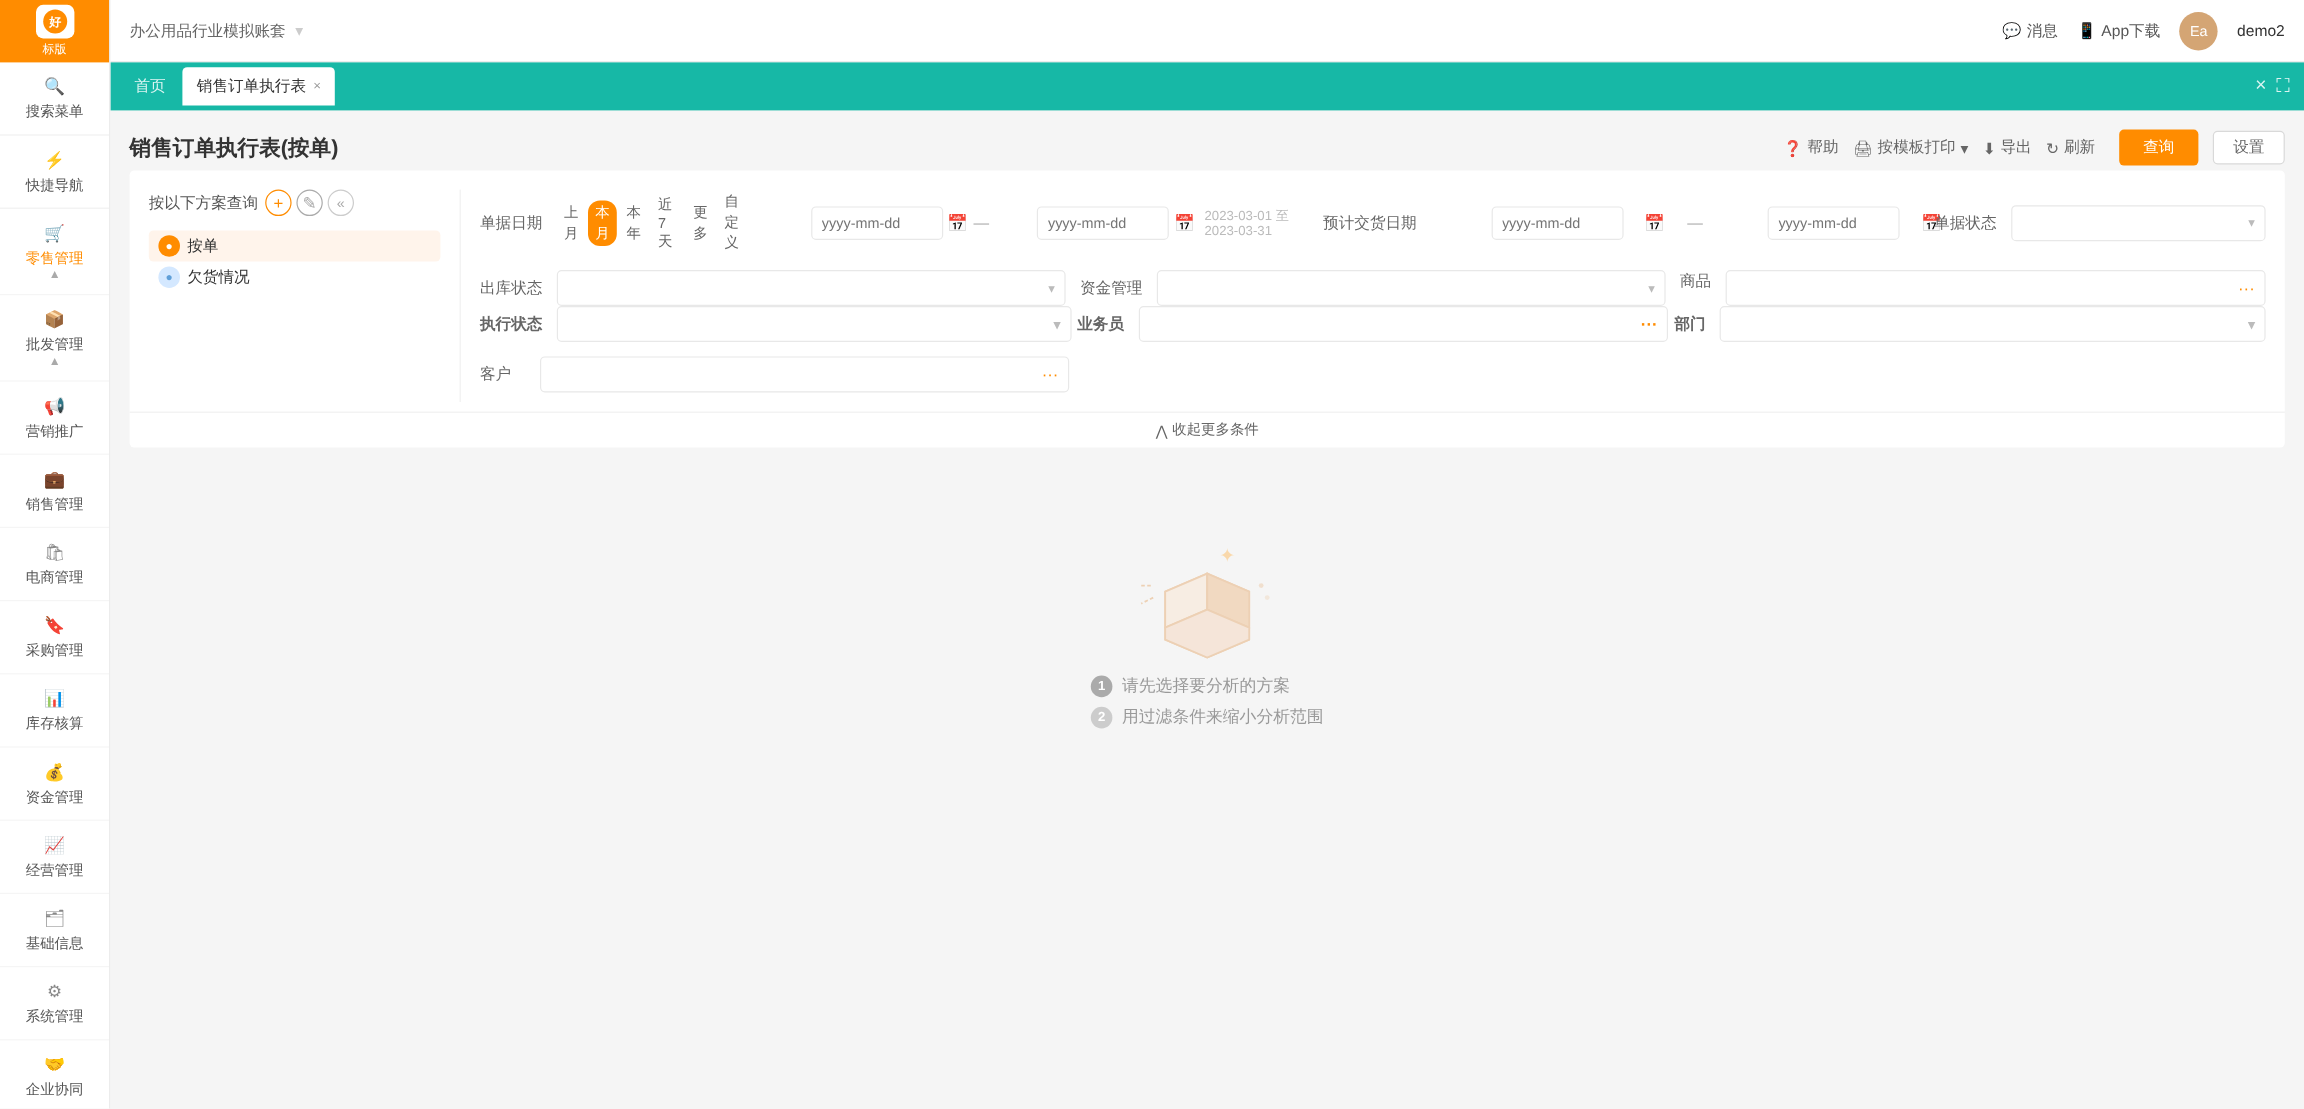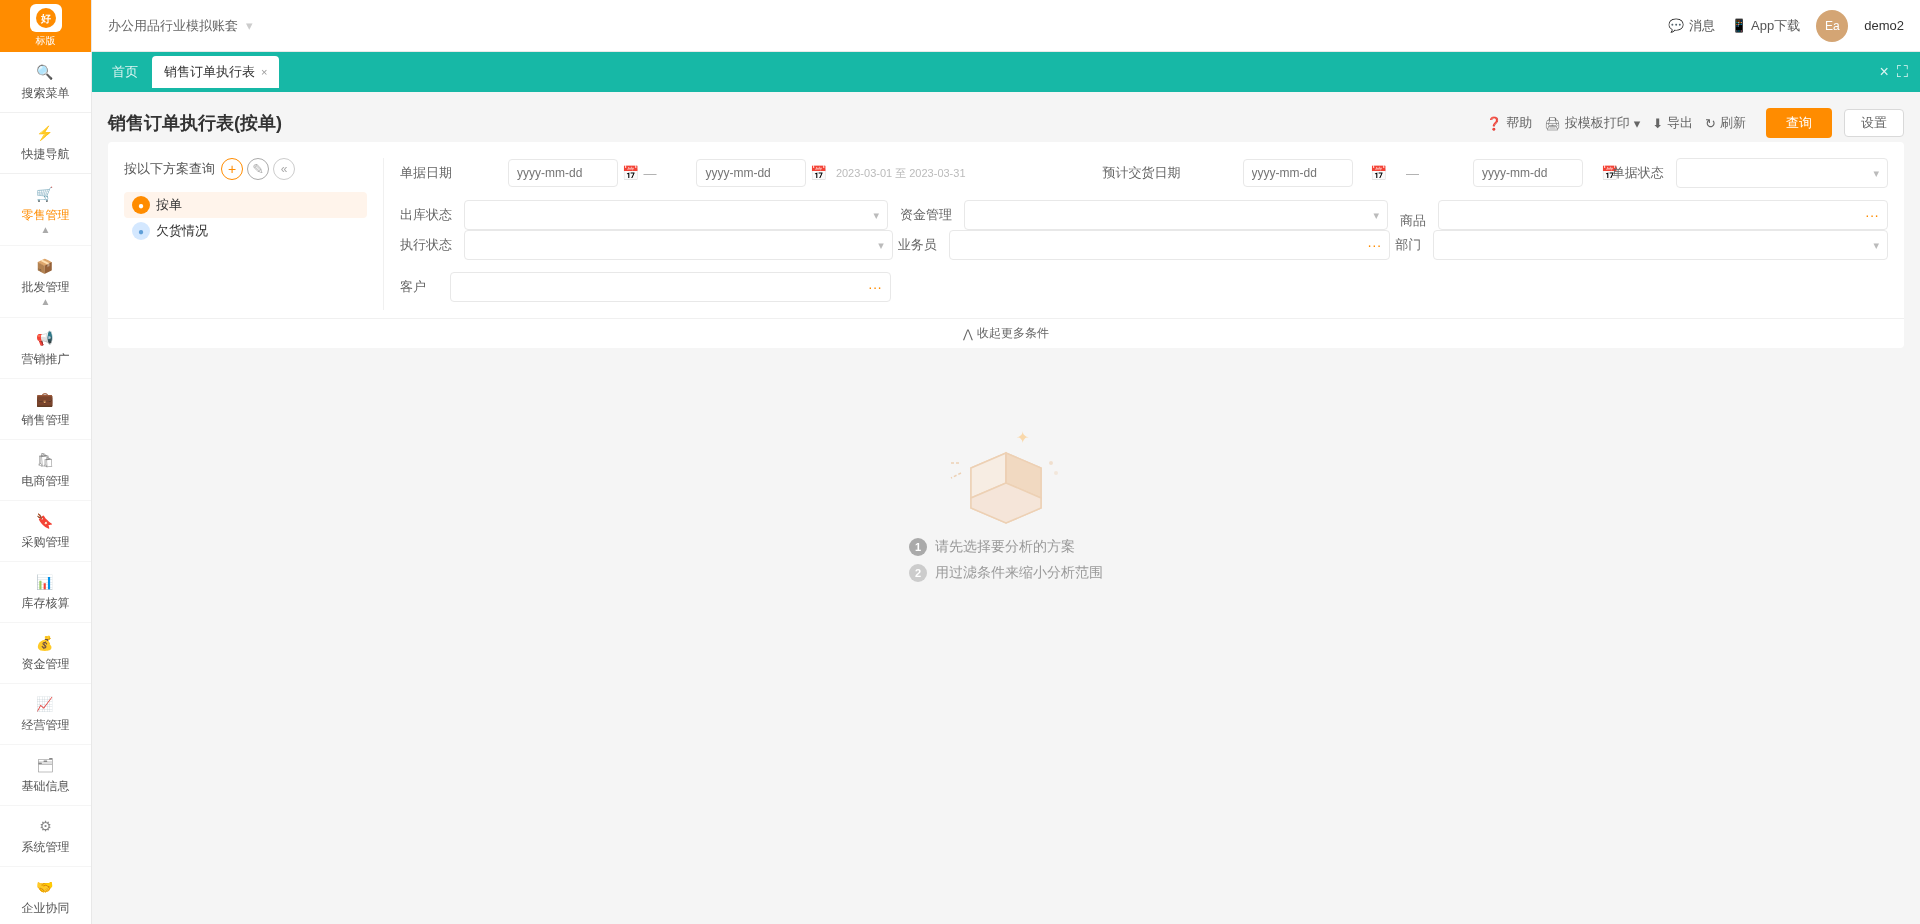--- a/index.html
+++ b/index.html
@@ -284,20 +284,28 @@
             </div>
           </div>
         </div>
 
         <div class="filter-rows-area">
 
           <div class="filter-row-1" style="display:flex;align-items:center;gap:12px;margin-bottom:12px;">
 
             <div class="date-filter-group" style="display:flex;align-items:center;gap:4px;flex:2.5;">
               <span class="date-label">单据日期</span>
+              <div class="date-quick-area">
+                <span class="dq-btn">上月</span>
+                <span class="dq-btn current">本月</span>
+                <span class="dq-btn">本年</span>
+                <span class="dq-btn">近7天</span>
+                <span class="dq-btn">更多</span>
+                <span class="dq-btn">自定义</span>
+              </div>
               <div class="date-inputs">
                 <input class="date-in" placeholder="yyyy-mm-dd" style="">
                 <span class="date-cal-icon">📅</span>
                 <span class="date-sep">—</span>
                 <input class="date-in" placeholder="yyyy-mm-dd" style="">
                 <span class="date-cal-icon">📅</span>
               </div>
               <span style="font-size:11px;color:#bbb;margin-left:4px;">2023-03-01 至 2023-03-31</span>
             </div>
 
@@ -324,29 +332,29 @@
               <div class="field-control" style="flex:1;height:30px;border:1px solid #e8e8e8;border-radius:4px;padding:0 8px;display:flex;align-items:center;justify-content:flex-end;cursor:pointer;">
                 <span class="field-control-arrow">▾</span>
               </div>
             </div>
             <div class="field-group" style="display:flex;align-items:center;gap:4px;flex:1;">
               <span class="field-label">资金管理</span>
               <div class="field-control" style="flex:1;height:30px;border:1px solid #e8e8e8;border-radius:4px;padding:0 8px;display:flex;align-items:center;justify-content:flex-end;cursor:pointer;">
                 <span class="field-control-arrow">▾</span>
               </div>
             </div>
-            <div class="field-group" style="display:flex;align-items:flex-end;gap:4px;flex:1;">
+            <div class="field-group" style="display:flex;align-items:flex-start;gap:4px;flex:1;">
               <span class="field-label">商品</span>
               <div class="field-control" style="flex:1;height:30px;border:1px solid #e8e8e8;border-radius:4px;padding:0 8px;display:flex;align-items:center;justify-content:flex-end;cursor:pointer;">
                 <span class="field-control-dots">···</span>
               </div>
             </div>
           </div>
 
-          <div class="filter-row-3" style="display:flex;align-items:center;gap:5px;margin-bottom:12px;">
+          <div class="filter-row-3" style="display:flex;align-items:center;gap:5px;margin-bottom:12px;font-weight:bold;">
             <div class="field-group" style="display:flex;align-items:center;gap:4px;flex:1;">
               <span class="field-label">执行状态</span>
               <div class="field-control" style="flex:1;height:30px;border:1px solid #e8e8e8;border-radius:4px;padding:0 8px;display:flex;align-items:center;justify-content:flex-end;cursor:pointer;">
                 <span class="field-control-arrow">▾</span>
               </div>
             </div>
             <div class="field-group" style="display:flex;align-items:center;gap:4px;flex:1;">
               <span class="field-label">业务员</span>
               <div class="field-control" style="flex:1;height:30px;border:1px solid #e8e8e8;border-radius:4px;padding:0 8px;display:flex;align-items:center;justify-content:flex-end;cursor:pointer;">
                 <span class="field-control-dots">···</span>

